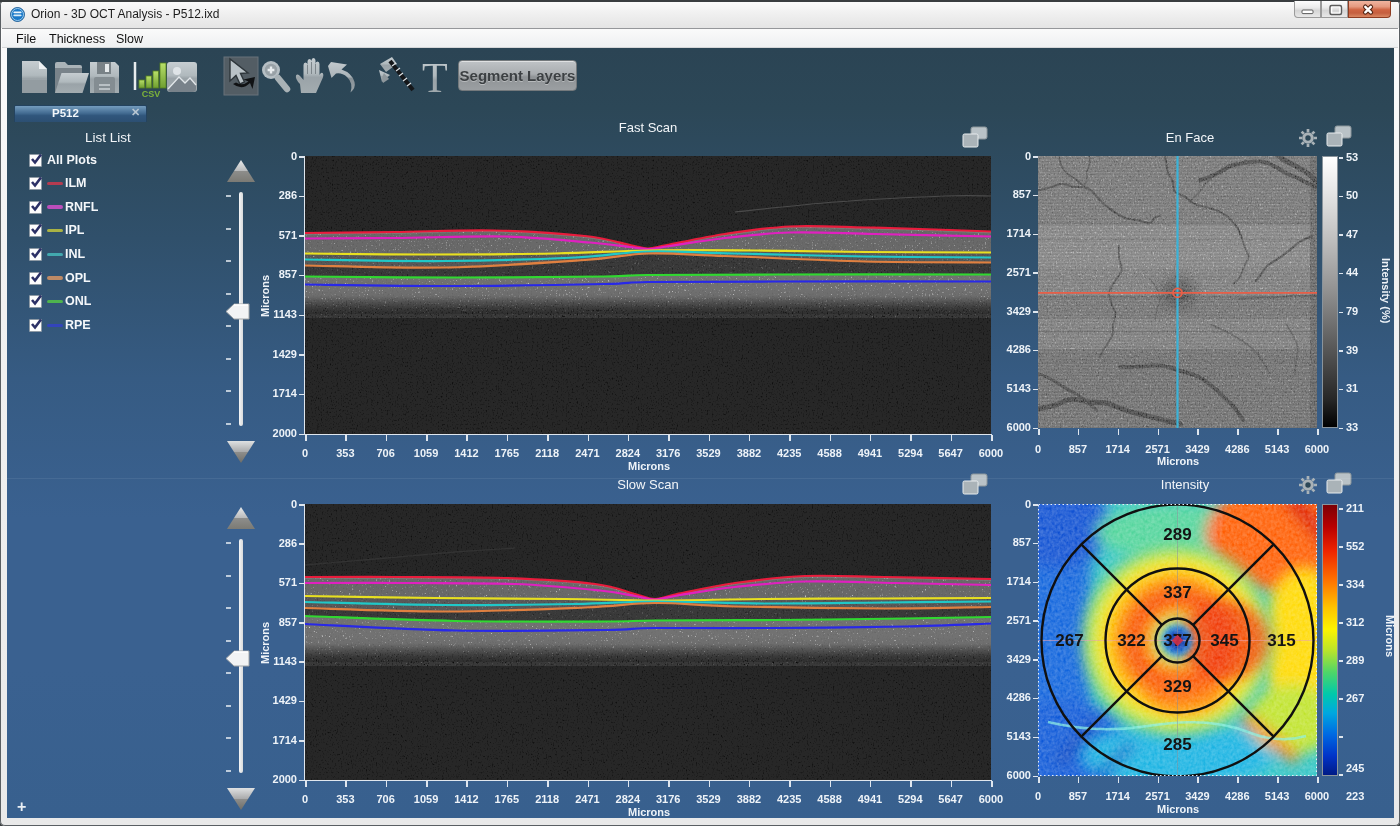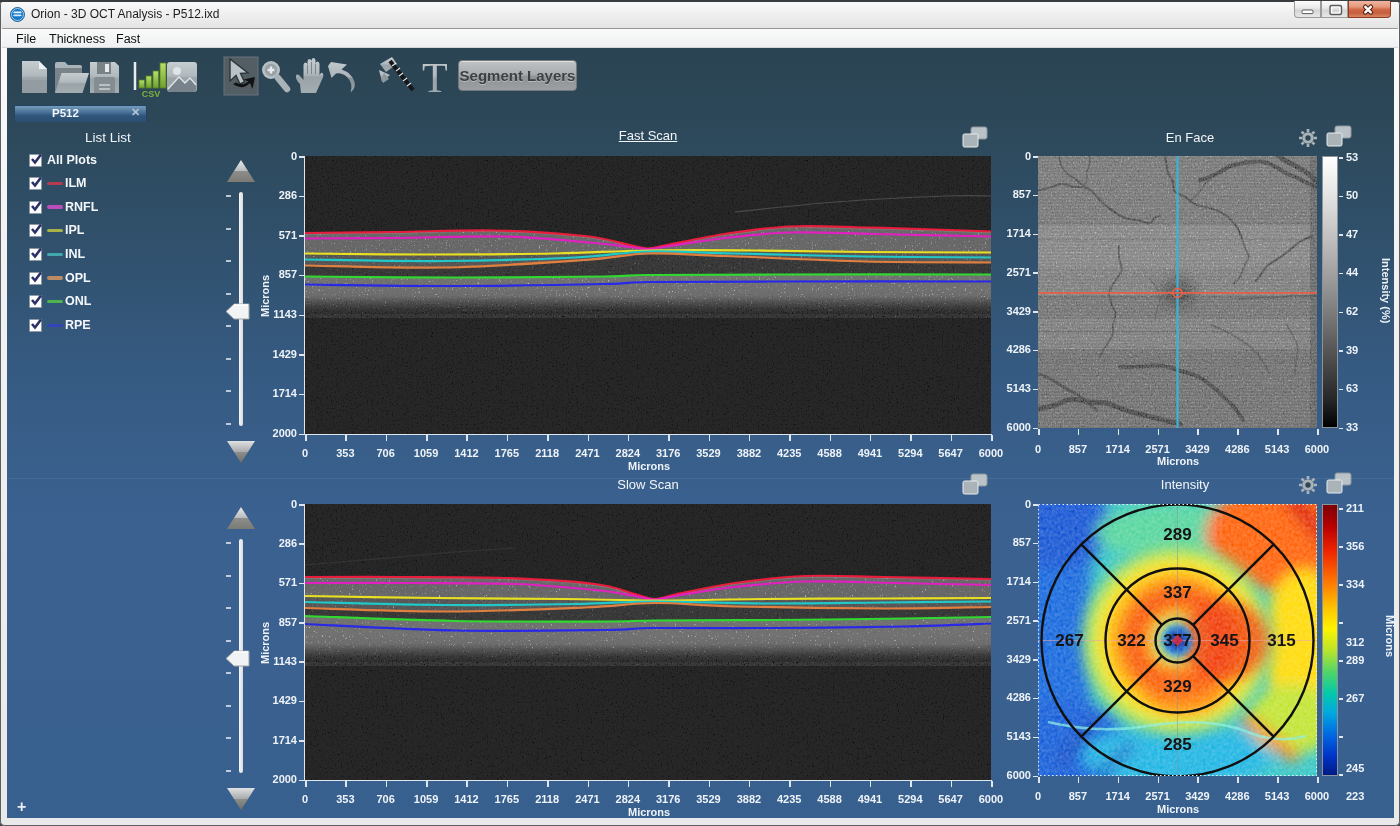--- a/index.html
+++ b/index.html
@@ -46,21 +46,21 @@
 <svg style="position:absolute;left:1294px;top:1px" width="97" height="17" viewBox="0 0 97 17">
 <rect x="8" y="9" width="11" height="3.6" rx="1" fill="#fff" stroke="#5c5c5c" stroke-width="1"></rect>
 <rect x="36.5" y="5" width="10.5" height="8" rx="1" fill="none" stroke="#5c5c5c" stroke-width="2.4"></rect>
 <rect x="37.5" y="6" width="8.5" height="6" rx="0.5" fill="none" stroke="#fff" stroke-width="1.6"></rect>
 <path d="M66 5 L71.5 10.5 M71.5 5 L66 10.5" stroke="#522413" stroke-width="4.6" stroke-linecap="round" transform="translate(5.3,0.8)"></path>
 <path d="M66 5 L71.5 10.5 M71.5 5 L66 10.5" stroke="#fff" stroke-width="2.4" stroke-linecap="round" transform="translate(5.3,0.8)"></path>
 </svg>
 <div id="menubar"></div>
 <span class="menu" style="left:16px;">File</span>
 <span class="menu" style="left:49px;">Thickness</span>
-<span class="menu" style="left:116px;">Fast</span>
+<span class="menu" style="left:116px;">Slow</span>
 <div id="client"></div>
 <svg style="position:absolute;left:0px;top:48px" width="600" height="50" viewBox="0 0 600 50">
 <defs>
 <linearGradient id="icg" x1="0" y1="0" x2="0" y2="1">
  <stop offset="0" stop-color="#c6cdd1"></stop>
           <stop offset="0.45" stop-color="#b0b9bd"></stop>
  <stop offset="0.55" stop-color="#9aa3a8"></stop>
           <stop offset="1" stop-color="#a3acb0"></stop>
 </linearGradient>
 <linearGradient id="grn" x1="0" y1="0" x2="0" y2="1">
@@ -244,21 +244,21 @@
     <div style="position:absolute;left:226px;top:607px;width:5px;height:1.5px;background:rgba(235,240,245,0.75);"></div>
     <div style="position:absolute;left:226px;top:640px;width:5px;height:1.5px;background:rgba(235,240,245,0.75);"></div>
     <div style="position:absolute;left:226px;top:672px;width:5px;height:1.5px;background:rgba(235,240,245,0.75);"></div>
     <div style="position:absolute;left:226px;top:705px;width:5px;height:1.5px;background:rgba(235,240,245,0.75);"></div>
     <div style="position:absolute;left:226px;top:737px;width:5px;height:1.5px;background:rgba(235,240,245,0.75);"></div>
     <div style="position:absolute;left:226px;top:770px;width:5px;height:1.5px;background:rgba(235,240,245,0.75);"></div>
     <svg style="position:absolute;left:225px;top:650px" width="26" height="17" viewBox="0 0 26 17">
 <path d="M1 8.5 L9 1 L24 1 L24 16 L9 16 Z" fill="#f2f3f4" stroke="#9fa4a8" stroke-width="1"></path>
 <path d="M9 2 L23 2" stroke="#fff" stroke-width="1.5"></path>
     </svg>
-<span class="ptitle" style="left:648px;top:128px;text-decoration:underline;">Fast Scan</span>
+<span class="ptitle" style="left:648px;top:120px;">Fast Scan</span>
 <svg style="position:absolute;left:962px;top:126px" width="26" height="24" viewBox="0 0 26 24">
 <rect x="9" y="1" width="16" height="12" rx="2" fill="#b9c2c7" stroke="#8d979c" stroke-width="1"></rect>
 <rect x="1" y="8" width="15" height="13" rx="1.5" fill="#aab3b8" stroke="#e8ecee" stroke-width="1"></rect>
 </svg>
 <span class="tl ra" style="right:1103px;top:149.5px;">0</span>
     <span class="tl ra" style="right:1103px;top:189.1px;">286</span>
     <span class="tl ra" style="right:1103px;top:228.8px;">571</span>
     <span class="tl ra" style="right:1103px;top:268.4px;">857</span>
     <span class="tl ra" style="right:1103px;top:308.1px;">1143</span>
     <span class="tl ra" style="right:1103px;top:347.7px;">1429</span>
@@ -428,23 +428,23 @@
     <i class="ht" style="left:1339px;top:234.3px;width:4px;"></i>
     <i class="ht" style="left:1339px;top:272.9px;width:4px;"></i>
     <i class="ht" style="left:1339px;top:311.6px;width:4px;"></i>
     <i class="ht" style="left:1339px;top:350.2px;width:4px;"></i>
     <i class="ht" style="left:1339px;top:388.9px;width:4px;"></i>
     <i class="ht" style="left:1339px;top:427.5px;width:4px;"></i>
 <span class="tl" style="left:1346px;top:150.5px;">53</span>
 <span class="tl" style="left:1346px;top:189.1px;">50</span>
 <span class="tl" style="left:1346px;top:227.8px;">47</span>
 <span class="tl" style="left:1346px;top:266.4px;">44</span>
-<span class="tl" style="left:1346px;top:305.1px;">62</span>
+<span class="tl" style="left:1346px;top:305.1px;">79</span>
 <span class="tl" style="left:1346px;top:343.7px;">39</span>
-<span class="tl" style="left:1346px;top:382.4px;">63</span>
+<span class="tl" style="left:1346px;top:382.4px;">31</span>
 <span class="tl" style="left:1346px;top:421.0px;">33</span>
 <span class="rotr" style="left:1392px;top:258px;">Intensity (%)</span>
 <span class="ptitle" style="left:1185px;top:477px;">Intensity</span>
 <svg style="position:absolute;left:1297px;top:474px" width="22" height="22" viewBox="0 0 22 22">
 <g fill="#a9b2b7">
         <circle cx="11" cy="11" r="5.8"></circle>
 <g stroke="#a9b2b7" stroke-width="2.7">
 <path d="M11 2 L11 5 M11 17 L11 20 M2 11 L5 11 M17 11 L20 11"></path>
 <path d="M4.6 4.6 L6.9 6.9 M15.1 15.1 L17.4 17.4 M17.4 4.6 L15.1 6.9 M6.9 15.1 L4.6 17.4"></path>
 </g>
@@ -492,23 +492,23 @@
  background:linear-gradient(#7c0005,#b80000 8%,#ee2400 17%,#ff7300 28%,#ffc300 38%,#fdf300 46%,#b8e42c 54%,#4ed668 62%,#00c9ab 70%,#00a8e0 77%,#0069e2 85%,#0033c8 93%,#001b86);"></div>
 <i class="ht" style="left:1339px;top:508.0px;width:4px;"></i>
     <i class="ht" style="left:1339px;top:546.0px;width:4px;"></i>
     <i class="ht" style="left:1339px;top:584.0px;width:4px;"></i>
     <i class="ht" style="left:1339px;top:622.0px;width:4px;"></i>
     <i class="ht" style="left:1339px;top:660.0px;width:4px;"></i>
     <i class="ht" style="left:1339px;top:698.0px;width:4px;"></i>
     <i class="ht" style="left:1339px;top:736.0px;width:4px;"></i>
     <i class="ht" style="left:1339px;top:774.0px;width:4px;"></i>
 <span class="tl" style="left:1346px;top:501.5px;">211</span>
-<span class="tl" style="left:1346px;top:539.5px;">356</span>
+<span class="tl" style="left:1346px;top:539.5px;">552</span>
 <span class="tl" style="left:1346px;top:577.5px;">334</span>
-<span class="tl" style="left:1346px;top:615.5px;margin-top:20px;">312</span>
+<span class="tl" style="left:1346px;top:615.5px;">312</span>
 <span class="tl" style="left:1346px;top:653.5px;">289</span>
 <span class="tl" style="left:1346px;top:691.5px;">267</span>
 <span class="tl" style="left:1346px;top:762px;">245</span>
 <span class="tl" style="left:1346px;top:767.5px;margin-top:22px;">223</span>
 <span class="rotr" style="left:1396px;top:615px;">Microns</span>
 <span style="position:absolute;left:17px;top:798px;font-size:16px;font-weight:700;color:#e8eef4;">+</span>
 <div style="position:absolute;left:7px;top:478px;width:1387px;height:1px;background:rgba(255,255,255,0.07);"></div>
 <svg style="position:absolute;left:305px;top:155.5px" width="686" height="278" viewBox="0 0 686 278">
 <defs>
 <filter id="nw11" x="0" y="0" width="100%" height="100%">

